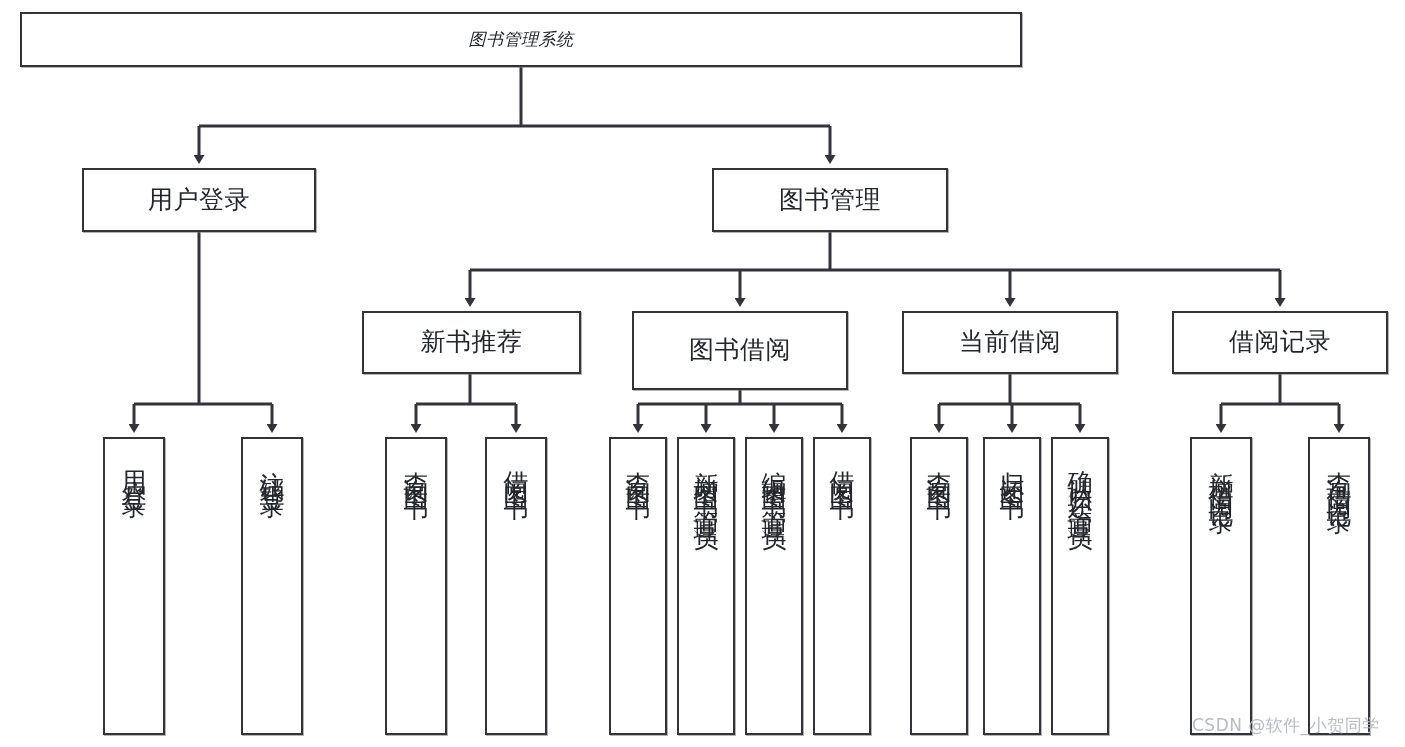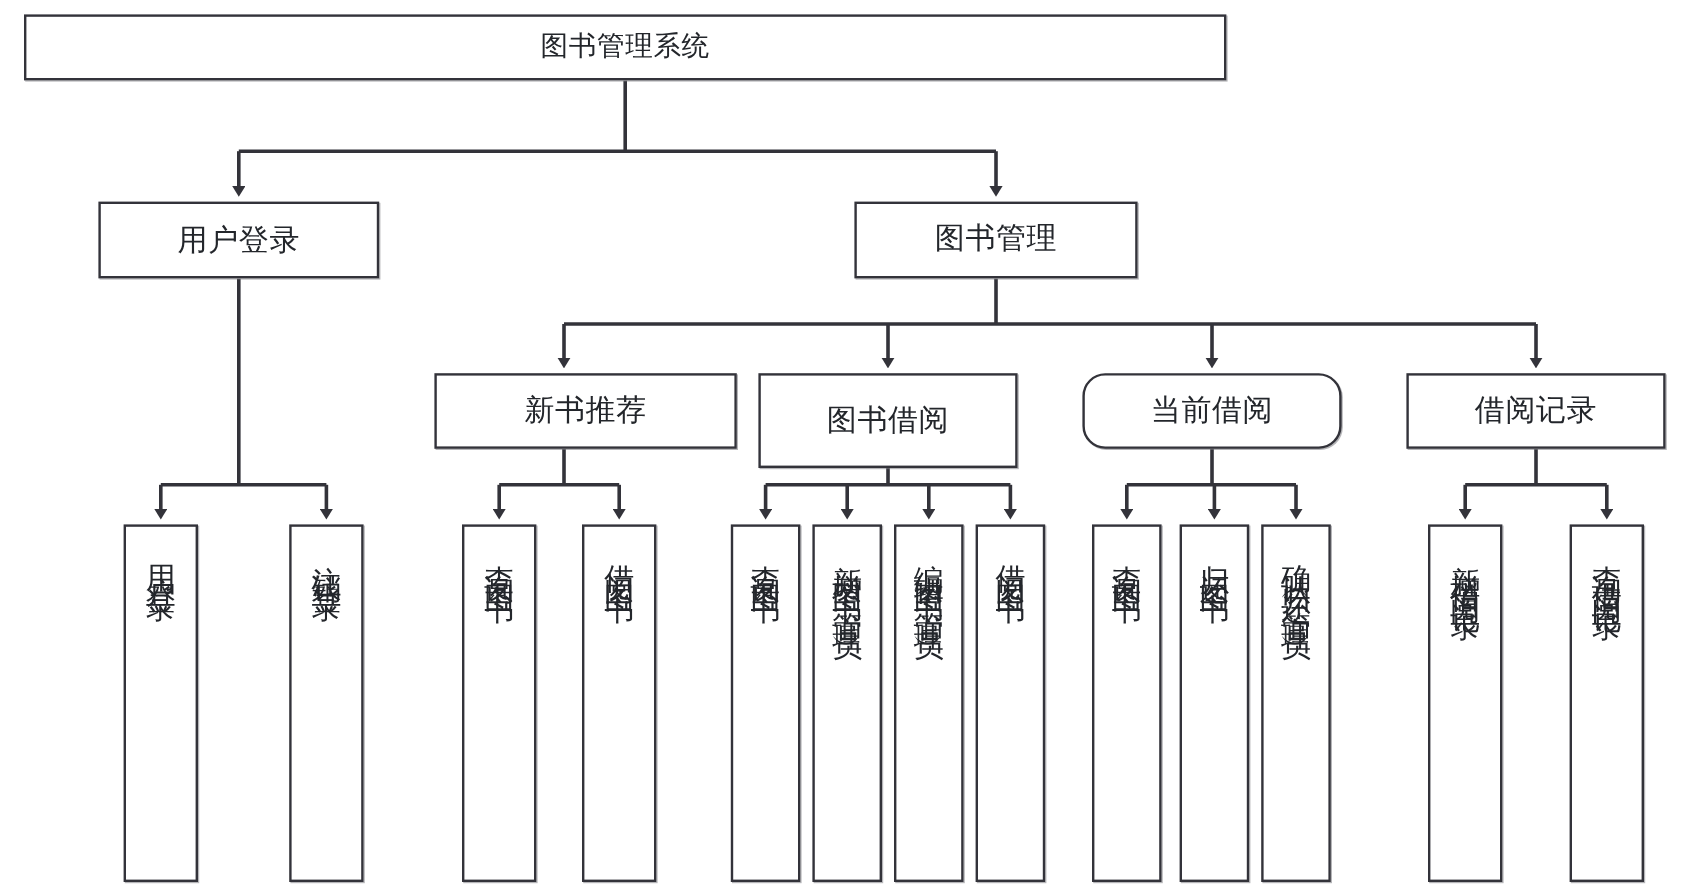--- a/index.html
+++ b/index.html
@@ -41,21 +41,22 @@
   .node .label {
     display: block;
     text-align: center;
     line-height: 1.22;
     letter-spacing: 0.5px;
   }
   .node.horiz .label {
     font-size: 25px;
   }
   .node.root .label {
-    font-size: 23px;
+    font-size: 17px;
+    font-style: italic;
   }
   .node.vert {
     align-items: flex-start;
     padding-top: 12px;
   }
   .node.vert .label {
     writing-mode: vertical-rl;
     text-orientation: upright;
     font-size: 25px;
     line-height: 1.0;
@@ -123,27 +124,27 @@
   <div id="nodes">
       <div class="node horiz root" style="left: 20px; top: 12px; width: 1002px; height: 55px;">
         <span class="label">图书管理系统</span>
       </div>
       <div class="node horiz" style="left: 82px; top: 168px; width: 234px; height: 64px;">
         <span class="label">用户登录</span>
       </div>
       <div class="node horiz" style="left: 712px; top: 168px; width: 236px; height: 64px; font-family: Liberation Serif, serif;">
         <span class="label">图书管理</span>
       </div>
-      <div class="node horiz" style="left: 362px; top: 311px; width: 252px; height: 63px;">
+      <div class="node horiz" style="left: 362px; top: 311px; width: 219px; height: 63px;">
         <span class="label">新书推荐</span>
       </div>
       <div class="node horiz" style="left: 632px; top: 311px; width: 216px; height: 79px;">
         <span class="label">图书借阅</span>
       </div>
-      <div class="node horiz" style="left: 902px; top: 311px; width: 216px; height: 63px; border-radius: 19px;">
+      <div class="node horiz" style="left: 902px; top: 311px; width: 216px; height: 63px;">
         <span class="label">当前借阅</span>
       </div>
       <div class="node horiz" style="left: 1172px; top: 311px; width: 216px; height: 63px;">
         <span class="label">借阅记录</span>
       </div>
       <div class="node vert" style="left: 103px; top: 437px; width: 62px; height: 298px;">
         <span class="label">用户登录</span>
       </div>
       <div class="node vert" style="left: 241px; top: 437px; width: 62px; height: 298px;">
         <span class="label">注销登录</span>
@@ -176,13 +177,14 @@
         <span class="label">确认归还（管理员）</span>
       </div>
       <div class="node vert" style="left: 1190px; top: 437px; width: 62px; height: 298px;">
         <span class="label">新增借阅记录</span>
       </div>
       <div class="node vert" style="left: 1308px; top: 437px; width: 62px; height: 298px;">
         <span class="label">查询借阅记录</span>
       </div>
     </div>
 
+  <div id="watermark">CSDN @软件_小贺同学</div>
 </div>
 
 </body></html>

